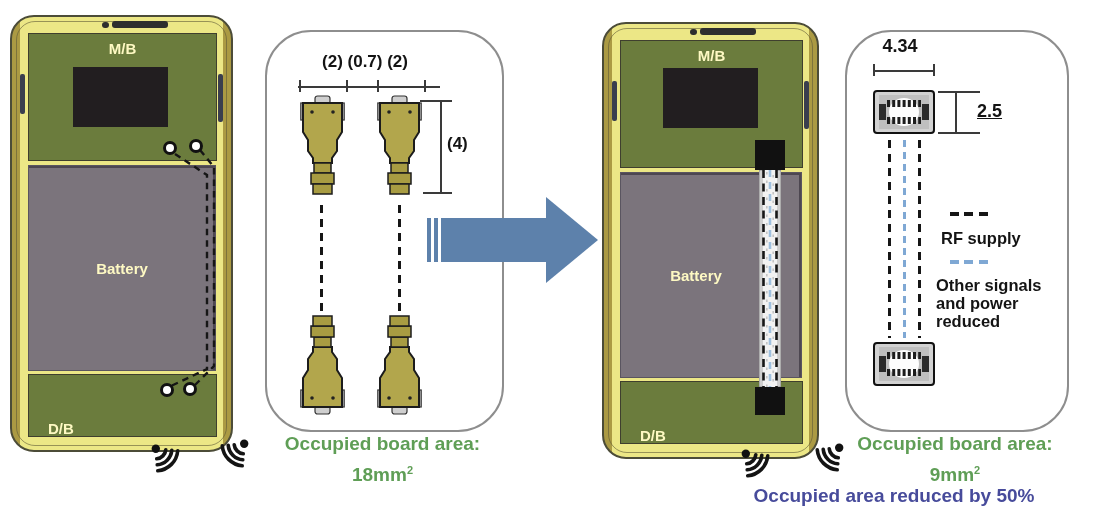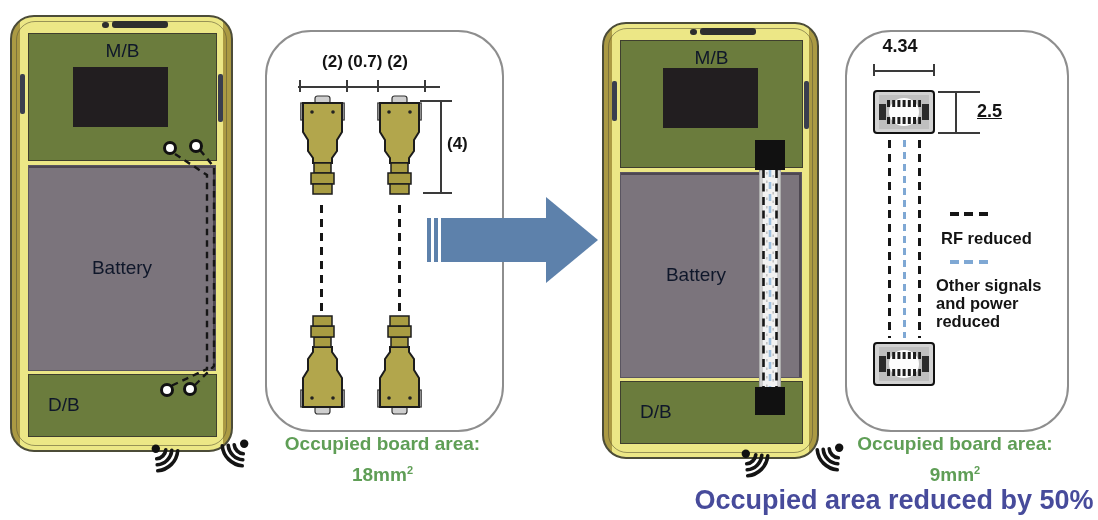--- a/index.html
+++ b/index.html
@@ -13,24 +13,24 @@
   .phone-shell{position:absolute;inset:4px;border:1.5px solid rgba(95,90,55,.6);border-radius:19px;}
   .notch{position:absolute;left:100px;top:4px;width:56px;height:7px;border-radius:3px;background:#2e2e2e;}
   .notch-dot{position:absolute;left:90px;top:5px;width:7px;height:6px;border-radius:3px;background:#2e2e2e;}
   .sidebtn{position:absolute;width:5px;border-radius:2px;background:#3a3e4e;}
   .board{position:absolute;background:#6b7c3d;border:1px solid #3f3f2e;}
   .board-mb{left:16px;top:16px;width:187px;height:126px;}
   .board-db{left:16px;top:357px;width:187px;height:61px;}
   .display{position:absolute;left:60px;top:49px;width:95px;height:60px;background:#221e20;}
   .battery{position:absolute;left:16px;top:148px;width:186px;height:204px;background:#7b747c;
            border:1px solid #5a5560;box-shadow:inset -2px 2px 0 rgba(40,35,45,.55);}
-  .phone-label{color:#0f172a;font-weight:400;font-size:19px;}
+  .phone-label{color:#fef9c3;font-weight:700;font-size:15px;}
   .mb-label{position:absolute;left:0;top:6px;width:100%;text-align:center;}
   .bat-label{position:absolute;inset:0;display:flex;align-items:center;justify-content:center;}
-  .db-label{position:absolute;left:19px;top:19px;}
+  .db-label{position:absolute;left:19px;top:45px;}
   .conn-circle{position:absolute;width:8px;height:8px;border-radius:50%;background:#fff;border:3px solid #111;}
 
   
   .vdash{position:absolute;width:3px;background-image:repeating-linear-gradient(180deg,#161616 0 8px,transparent 8px 14px);}
   .vdash-blue{background-image:repeating-linear-gradient(180deg,#7fa8d4 0 7px,transparent 7px 12px);}
   .hdash{position:absolute;height:4px;background-image:repeating-linear-gradient(90deg,#161616 0 9px,transparent 9px 14.5px);}
   .hdash-blue{background-image:repeating-linear-gradient(90deg,#7fa8d4 0 9px,transparent 9px 14.5px);}
   .dimline-h{position:absolute;height:1.6px;background:#3a3a3a;}
   .dimline-v{position:absolute;width:1.6px;background:#3a3a3a;}
   .dimtick-v{position:absolute;width:1.6px;height:12px;background:#3a3a3a;}
@@ -43,21 +43,21 @@
   .arrow-wrap{position:absolute;left:427px;top:197px;width:172px;height:86px;}
   .arrow-stripe{position:absolute;top:21px;height:44px;background:#5d81ab;}
   .arrow-body{position:absolute;left:14px;top:21px;width:106px;height:44px;background:#5d81ab;}
   .arrow-head{position:absolute;left:119px;top:0;width:0;height:0;
               border-top:43px solid transparent;border-bottom:43px solid transparent;border-left:52px solid #5d81ab;}
   .arrow-label{position:absolute;left:14px;top:21px;width:106px;height:44px;display:flex;align-items:center;
                justify-content:center;color:#fff;font-weight:700;font-size:18.5px;white-space:nowrap;}
 
   
   .caption-green{position:absolute;color:#5f9e56;font-weight:700;font-size:19px;text-align:center;line-height:26px;}
-  .footer-purple{position:absolute;color:#474b9b;font-weight:700;font-size:27px;text-align:center;}
+  .footer-purple{position:absolute;color:#474b9b;font-weight:700;font-size:19px;text-align:center;}
   sup{font-size:11px;}
 
   .legend-text{position:absolute;color:#141414;font-weight:700;font-size:16.5px;line-height:18px;}
 </style>
 </head>
 <body>
 
 <div class="stage">
 
   <div class="phone" style="left:10px;top:15px;width:219px;height:433px;">
@@ -240,21 +240,21 @@
   <div class="dimline-h" style="left:938px;top:91px;width:42px;"></div>
   <div class="dimline-h" style="left:938px;top:132px;width:42px;"></div>
   <div class="dimline-v" style="left:955px;top:91px;height:42px;"></div>
   <div class="dimtext" style="left:977px;top:101px;font-size:18px;text-decoration:underline;">2.5</div>
 
   <div class="vdash" style="left:888px;top:140px;height:198px;width:3.4px;"></div>
   <div class="vdash vdash-blue" style="left:903px;top:140px;height:198px;width:3.4px;"></div>
   <div class="vdash" style="left:918px;top:140px;height:198px;width:3.4px;"></div>
 
   <div class="hdash" style="left:950px;top:212px;width:42px;"></div>
-  <div class="legend-text" style="left:941px;top:229px;">RF reduced</div>
+  <div class="legend-text" style="left:941px;top:229px;">RF supply</div>
   <div class="hdash hdash-blue" style="left:950px;top:260px;width:42px;"></div>
   <div class="legend-text" style="left:936px;top:276px;width:126px;">Other signals and power reduced</div>
 
   <svg class="abs" style="left:873px;top:342px;" width="62" height="44" viewBox="0 0 62 44">
     <rect x="1" y="1" width="60" height="42" rx="3" fill="#d2d2d2" stroke="#111" stroke-width="2"></rect>
     <rect x="6" y="5" width="50" height="34" fill="#bfbfbf"></rect>
     <ellipse cx="31" cy="22" rx="15" ry="14" fill="#fdfdfd"></ellipse>
     <rect x="6" y="14" width="7" height="16" fill="#2b2b2b"></rect>
     <rect x="49" y="14" width="7" height="16" fill="#2b2b2b"></rect>
     <line x1="14" y1="13.5" x2="48" y2="13.5" stroke="#1d1d1d" stroke-width="7" stroke-dasharray="3 2.2"></line>

